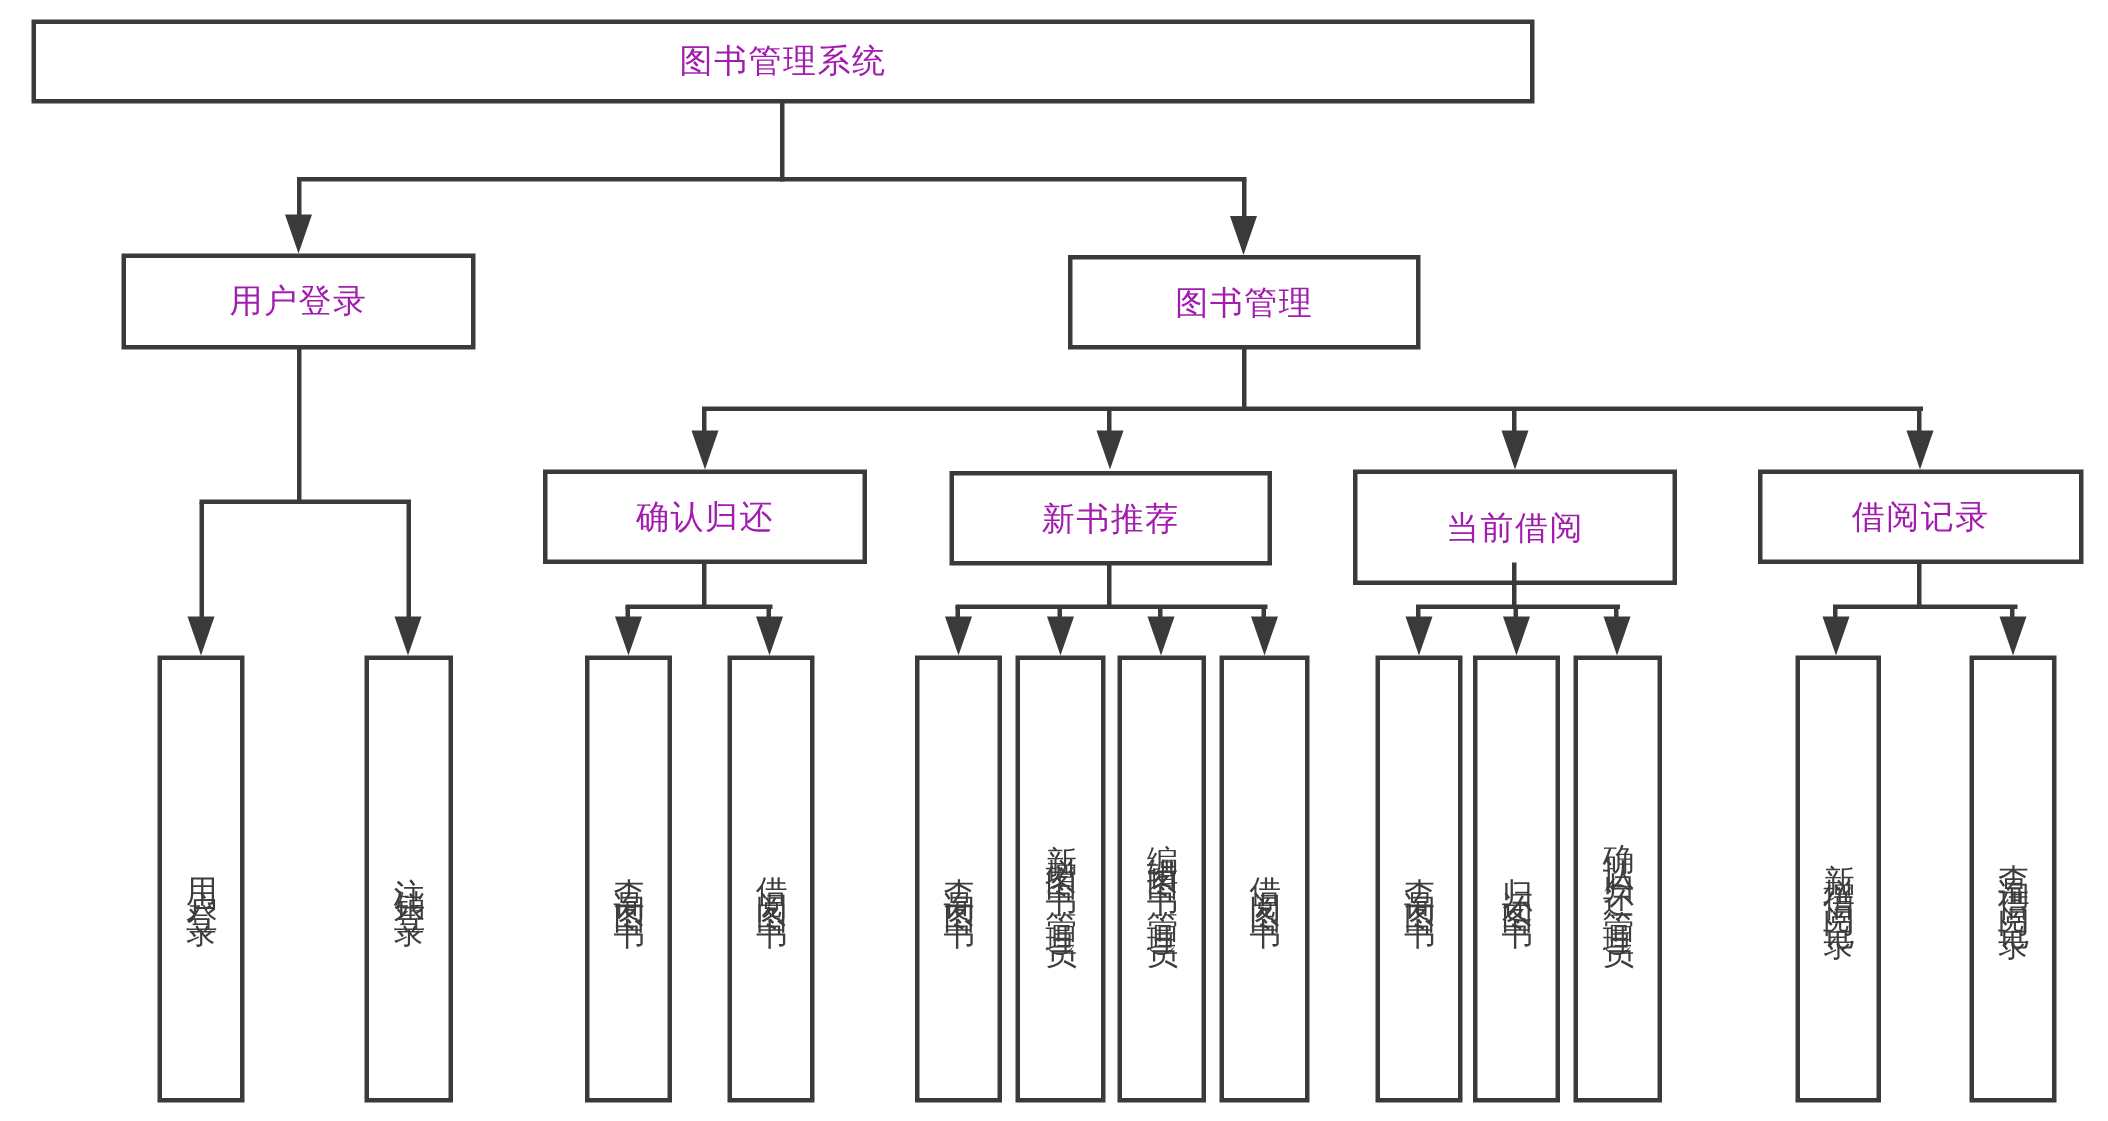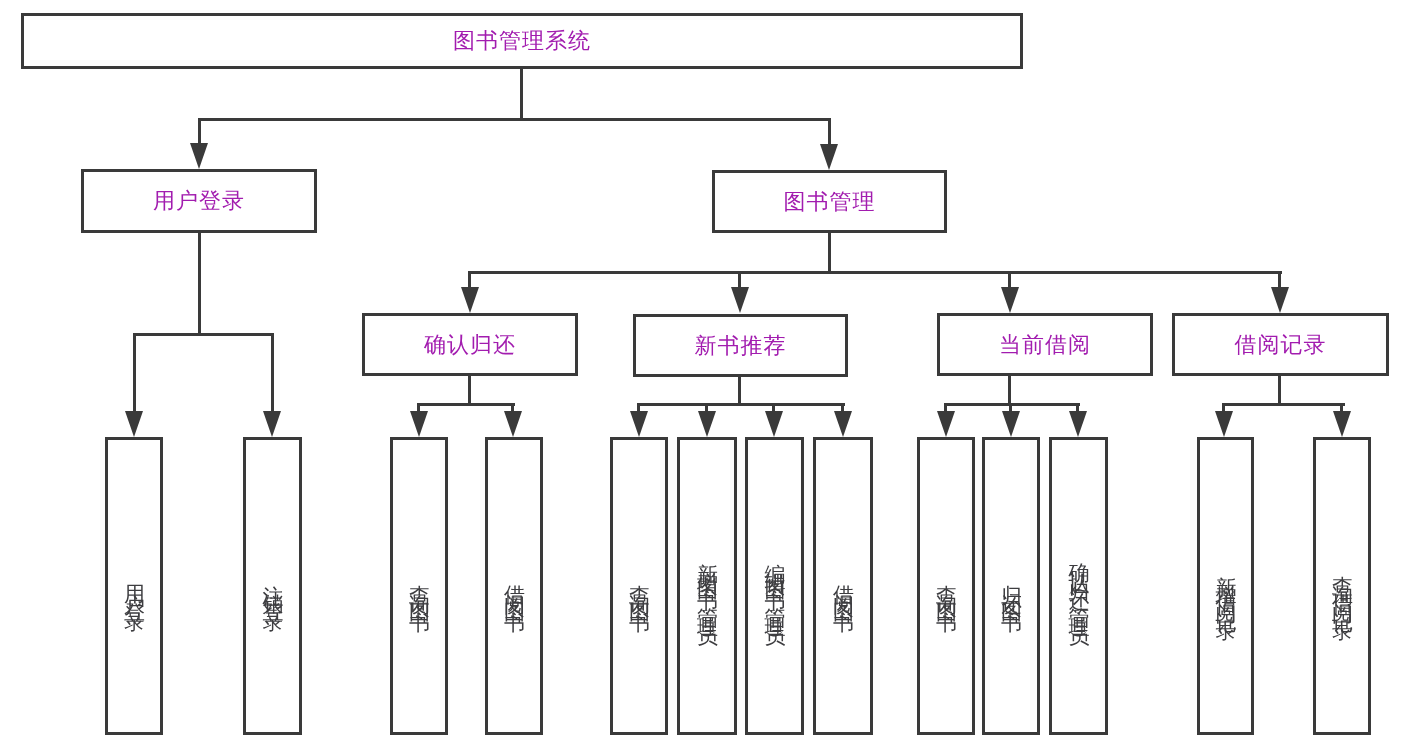--- a/index.html
+++ b/index.html
@@ -54,21 +54,21 @@
   <div class="box" style="left:712px;top:170px;width:235px;height:63px;">
     <span>图书管理</span>
   </div>
 
   <div class="box" style="left:362px;top:313px;width:216px;height:63px;">
     <span>确认归还</span>
   </div>
   <div class="box" style="left:633px;top:314px;width:215px;height:63px;">
     <span>新书推荐</span>
   </div>
-  <div class="box" style="left:902px;top:313px;width:216px;height:63px;margin-left:35px;">
+  <div class="box" style="left:902px;top:313px;width:216px;height:77px;">
     <span>当前借阅</span>
   </div>
   <div class="box" style="left:1172px;top:313px;width:217px;height:63px;">
     <span>借阅记录</span>
   </div>
 
   <div class="vbox" style="left:105px;width:58px;">
     <span class="vtext">用户登录</span>
   </div>
   <div class="vbox" style="left:243px;width:59px;">

